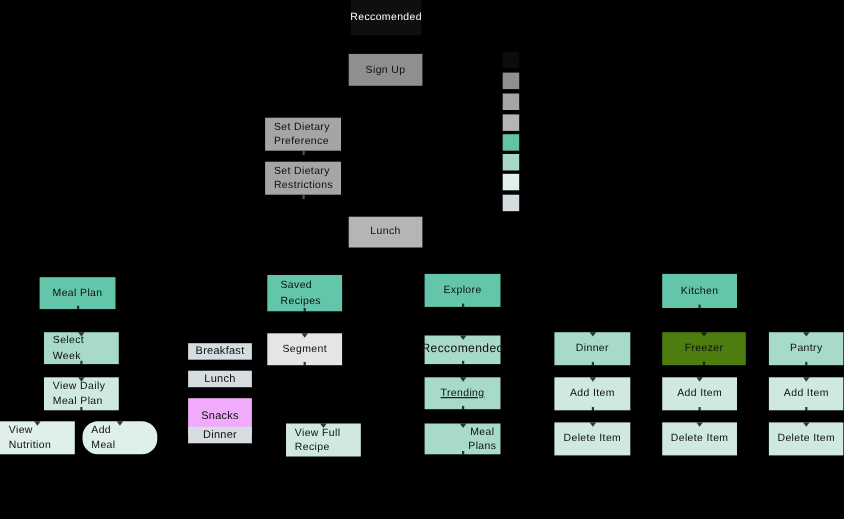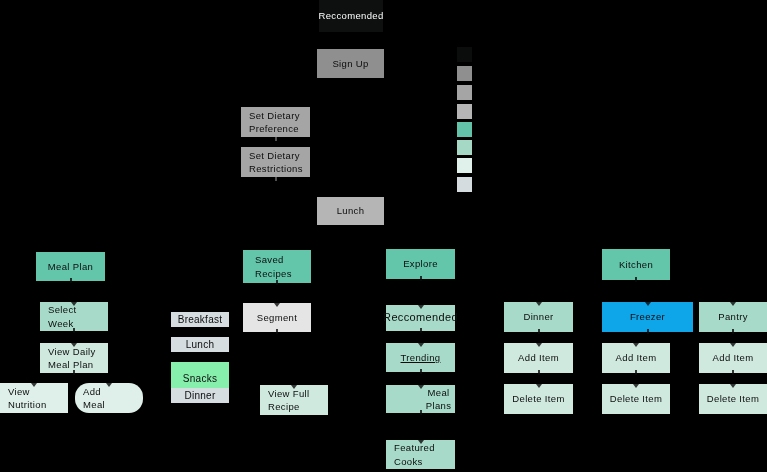--- a/index.html
+++ b/index.html
@@ -83,21 +83,21 @@
   <div class="node ml tt" style="left: 75px; top: 383px; width: 68px; height: 30px; background-color: rgb(222, 240, 233); border-radius: 14px;">
     <span>Add
 Meal</span></div>
 
   <div class="node xs" style="left: 171px; top: 312px; width: 58px; height: 15px; background-color: rgb(213, 221, 224);">
     <span>Breakfast</span></div>
 
   <div class="node xs" style="left: 171px; top: 337px; width: 58px; height: 15px; background-color: rgb(213, 221, 224);">
     <span>Lunch</span></div>
 
-  <div class="node xs" style="left: 171px; top: 362px; width: 58px; height: 33px; background-color: #86efac; text-align: right;">
+  <div class="node xs" style="left: 171px; top: 362px; width: 58px; height: 33px; background-color: #f0abfc; text-align: right;">
     <span>Snacks</span></div>
 
   <div class="node xs" style="left: 171px; top: 388px; width: 58px; height: 15px; background-color: rgb(213, 221, 224);">
     <span>Dinner</span></div>
 
   <div class="node tt tb" style="left: 243px; top: 303px; width: 68px; height: 29px; background-color: #e5e5e5;">
     <span>Segment</span></div>
 
   <div class="node ml tt" style="left: 260px; top: 385px; width: 68px; height: 30px; background-color: rgb(207, 233, 223);">
     <span>View Full
@@ -105,28 +105,25 @@
 
   <div class="node tt tb" style="left: 386px; top: 305px; width: 69px; height: 26px; font-size: 11px; background-color: rgb(167, 218, 200);">
     <span>Reccomended</span></div>
 
   <div class="node tt tb" style="left: 386px; top: 343px; width: 69px; height: 29px; background-color: rgb(167, 218, 200); text-decoration: underline;">
     <span>Trending</span></div>
 
   <div class="node tt tb" style="left: 386px; top: 385px; width: 69px; height: 28px; background-color: rgb(167, 218, 200); padding-left: 36px;">
     <span>Meal Plans</span></div>
 
-  <div class="node ml tt" style="left: 386px; top: 440px; width: 69px; height: 29px; background-color: rgb(167, 218, 200);">
-    <span>Featured
-Cooks</span></div>
 
   <div class="node tt tb" style="left: 504px; top: 302px; width: 69px; height: 30px; background-color: rgb(167, 218, 200);">
     <span>Dinner</span></div>
 
-  <div class="node tt tb" style="left: 602px; top: 302px; width: 91px; height: 30px; background-color: #0ea5e9;">
+  <div class="node tt tb" style="left: 602px; top: 302px; width: 76px; height: 30px; background-color: #4d7c0f;">
     <span>Freezer</span></div>
 
   <div class="node tt tb" style="left: 699px; top: 302px; width: 68px; height: 30px; background-color: rgb(167, 218, 200);">
     <span>Pantry</span></div>
 
   <div class="node tt tb" style="left: 504px; top: 343px; width: 69px; height: 30px; background-color: rgb(207, 233, 223);">
     <span>Add Item</span></div>
 
   <div class="node tt" style="left: 504px; top: 384px; width: 69px; height: 30px; background-color: rgb(207, 233, 223);">
     <span>Delete Item</span></div>

